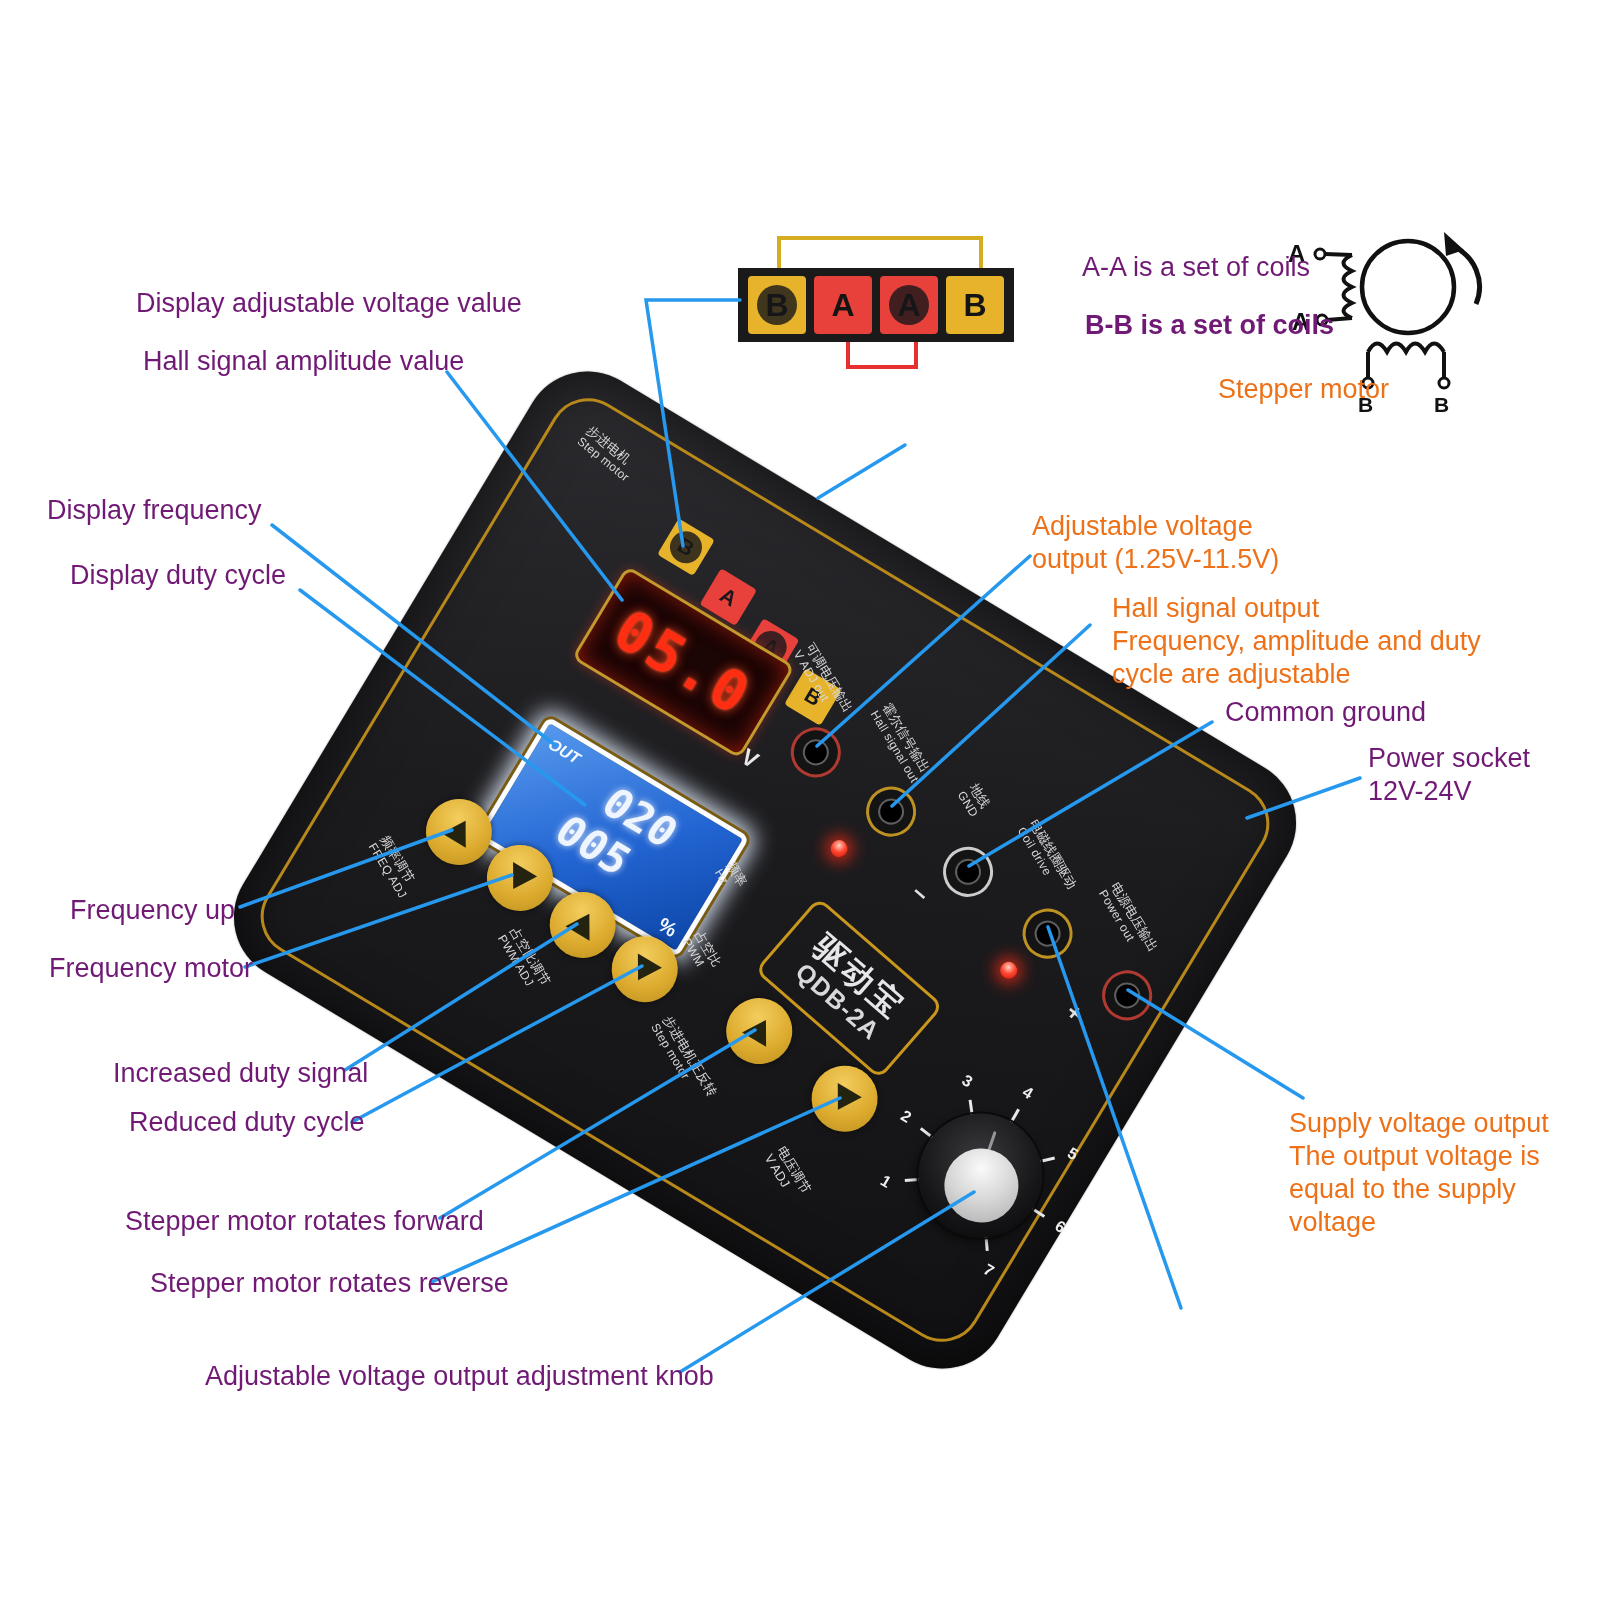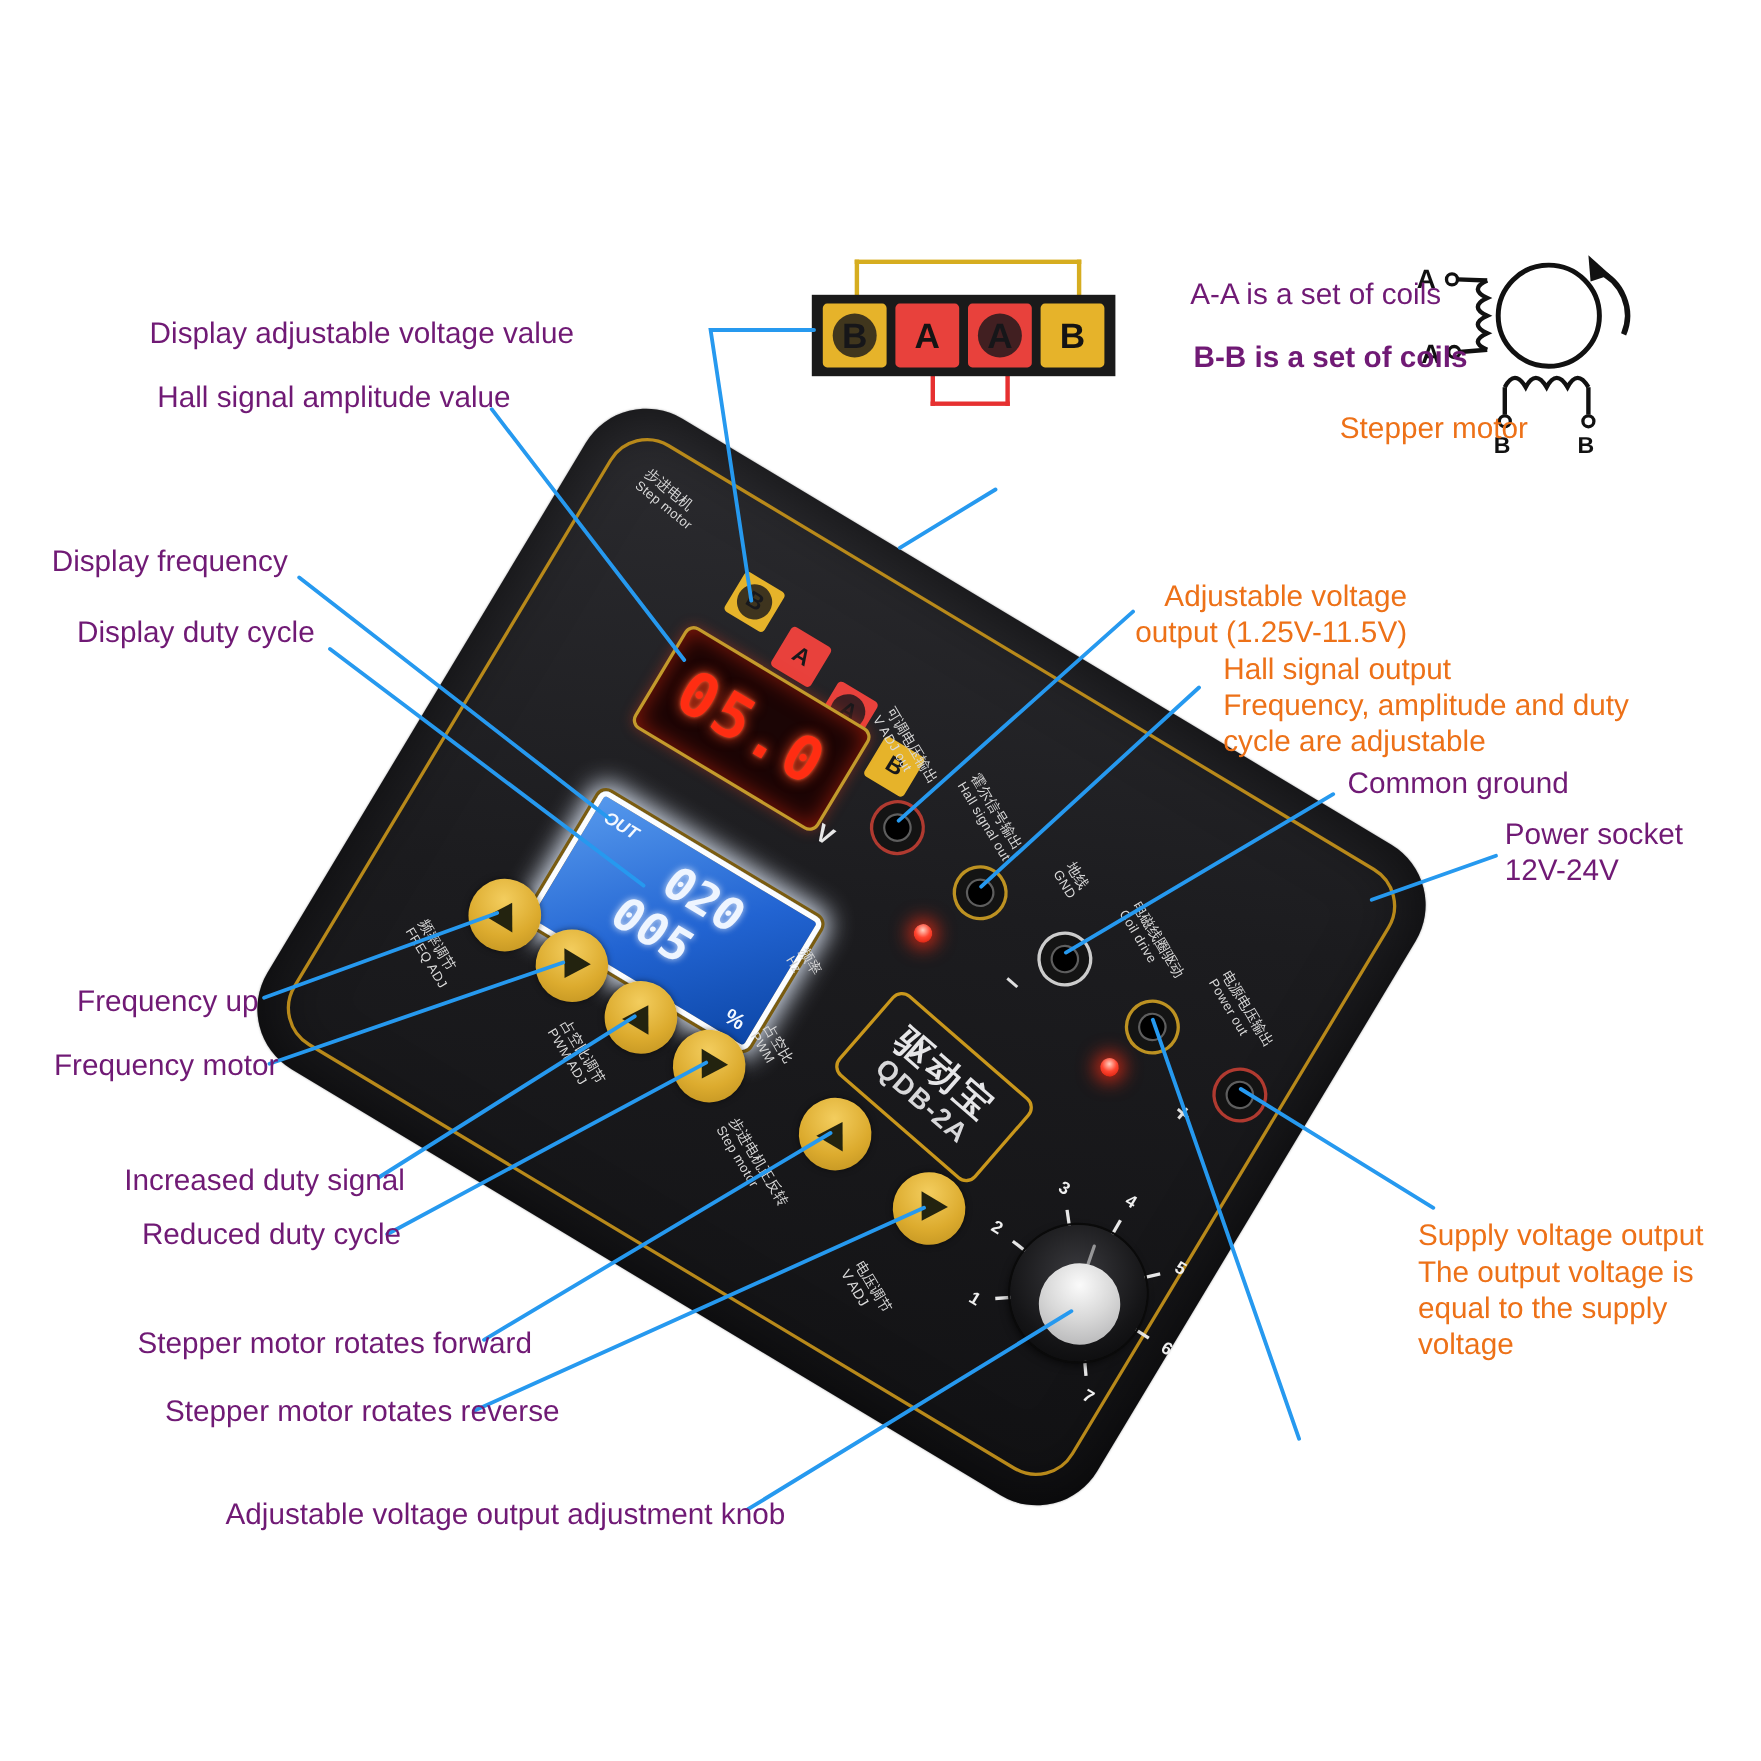--- a/index.html
+++ b/index.html
@@ -88,21 +88,21 @@
   <div class="note" style="left:70px;top:894px;">Frequency up</div>
   <div class="note" style="left:49px;top:952px;">Frequency motor</div>
   <div class="note" style="left:113px;top:1057px;">Increased duty signal</div>
   <div class="note" style="left:129px;top:1106px;">Reduced duty cycle</div>
   <div class="note" style="left:150px;top:1267px;">Stepper motor rotates reverse</div>
   <div class="note" style="left:125px;top:1205px;">Stepper motor rotates forward</div>
   <div class="note" style="left:205px;top:1360px;">Adjustable voltage output adjustment knob</div>
   <div class="note" style="left:1082px;top:251px;">A-A is a set of coils</div>
   <div class="note" style="left:1085px;top:309px;font-weight:bold;">B-B is a set of coils</div>
   <div class="note orange" style="left:1218px;top:373px;">Stepper motor</div>
-  <div class="note orange" style="left:1032px;top:526px;text-align:right;">Adjustable voltage
+  <div class="note orange" style="left:1032px;top:510px;">Adjustable voltage
 output (1.25V-11.5V)</div>
   <div class="note orange" style="left:1112px;top:592px;">Hall signal output
 Frequency, amplitude and duty
 cycle are adjustable</div>
   <div class="note" style="left:1225px;top:696px;">Common ground</div>
   <div class="note" style="left:1368px;top:742px;">Power socket
 12V-24V</div>
   <div class="note orange" style="left:1289px;top:1076px;margin-top:31px;">Supply voltage output
 The output voltage is
 equal to the supply

